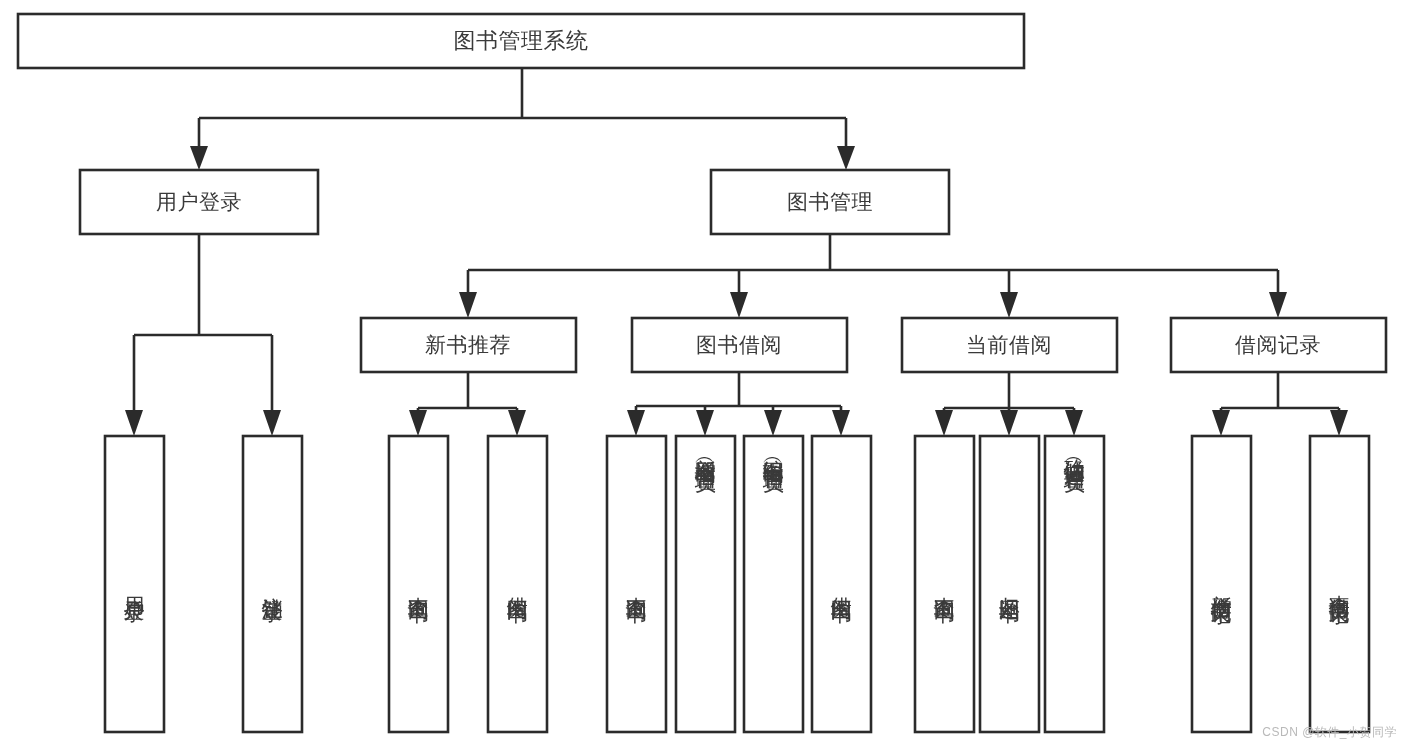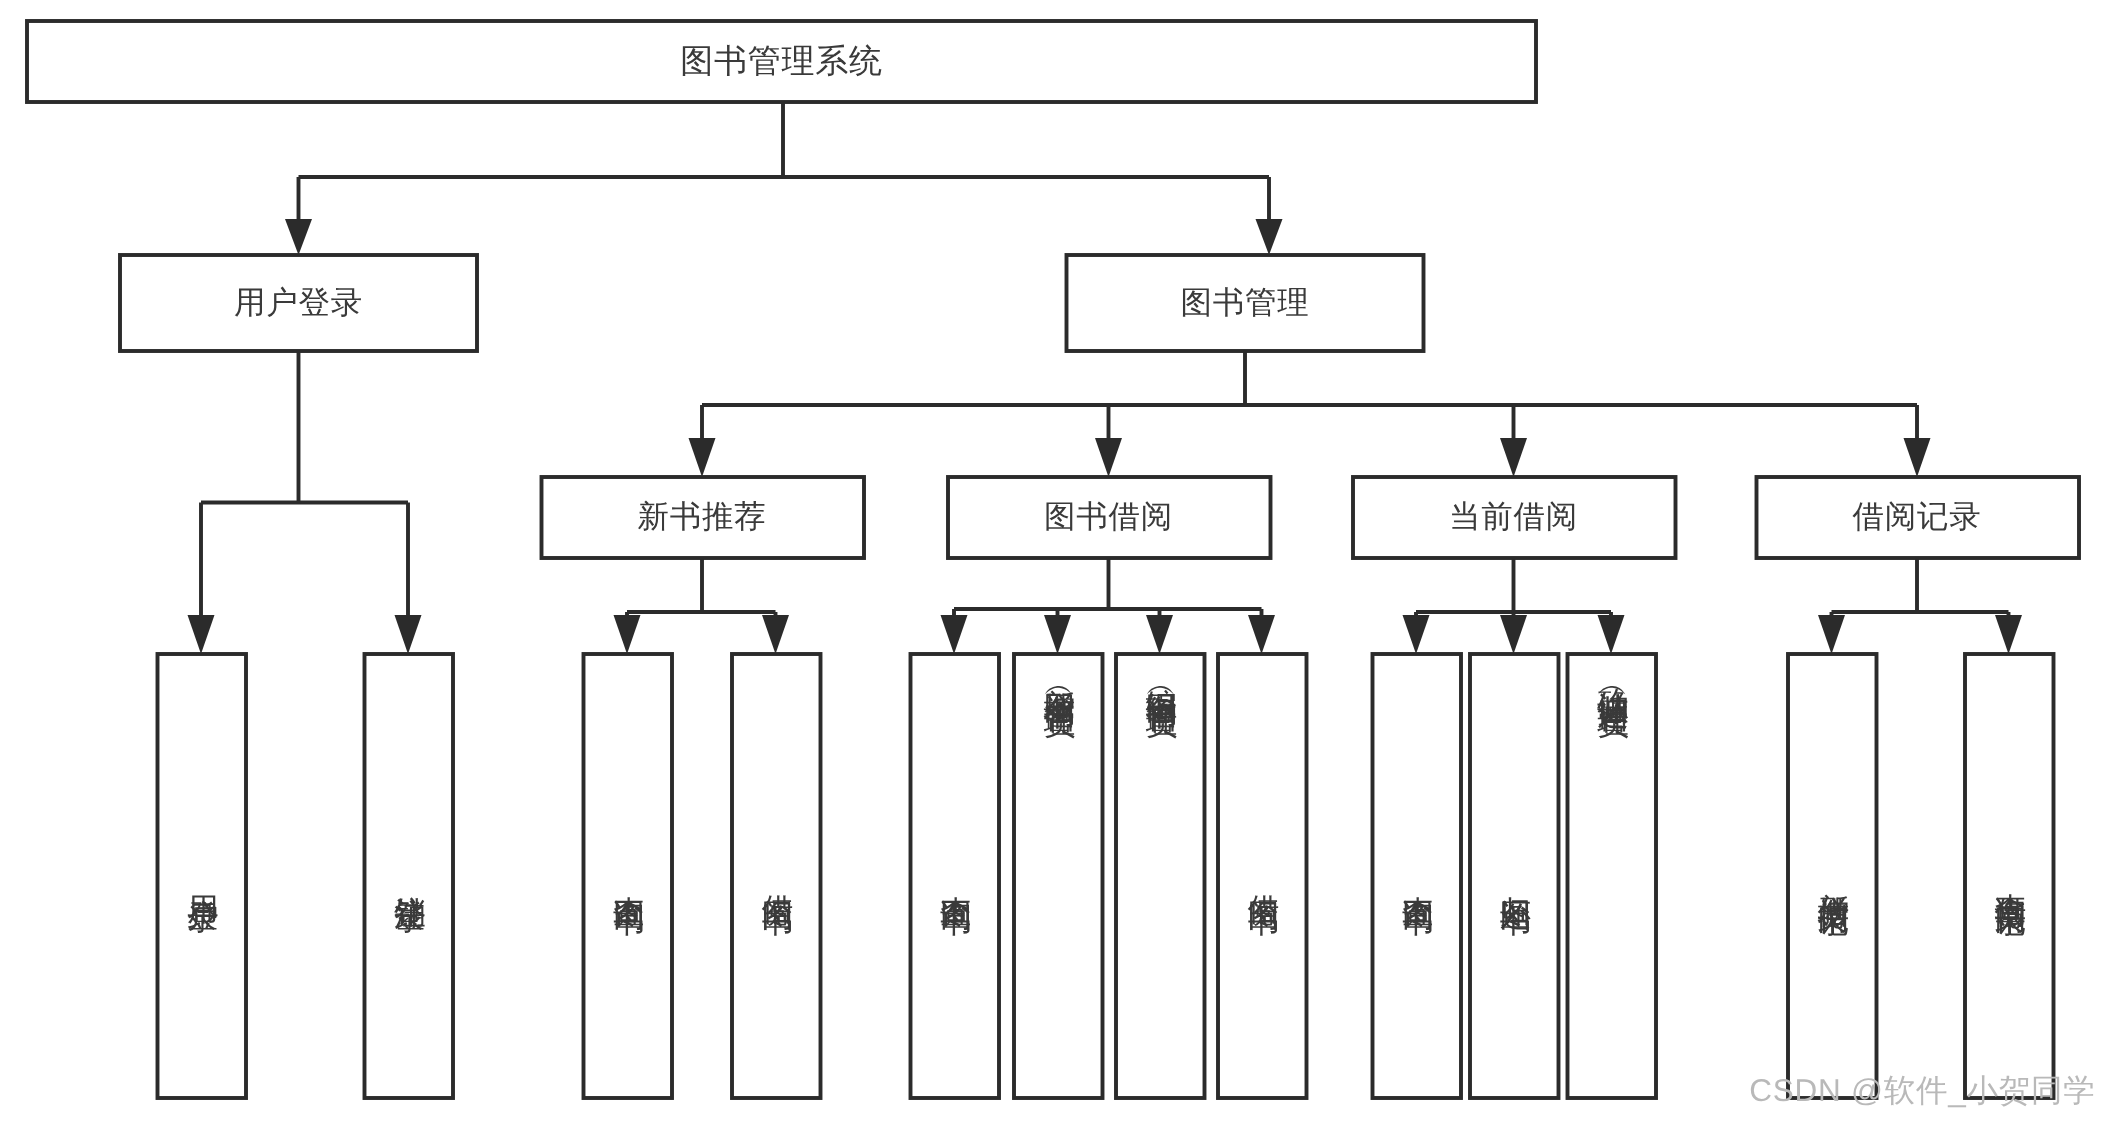--- a/index.html
+++ b/index.html
@@ -74,21 +74,21 @@
     color: #3a3a3a;
     letter-spacing: 2px;
     white-space: nowrap;
     text-align: center;
   }
   .watermark {
     position: absolute;
     right: 8px;
     bottom: 6px;
     font-family: "Liberation Sans", "DejaVu Sans", sans-serif;
-    font-size: 21px;
+    font-size: 12px;
     color: #b9b9b9;
     letter-spacing: 0.5px;
     pointer-events: none;
     user-select: none;
   }
 </style>
 </head>
 <body>
 
 <div id="diagram-root">

